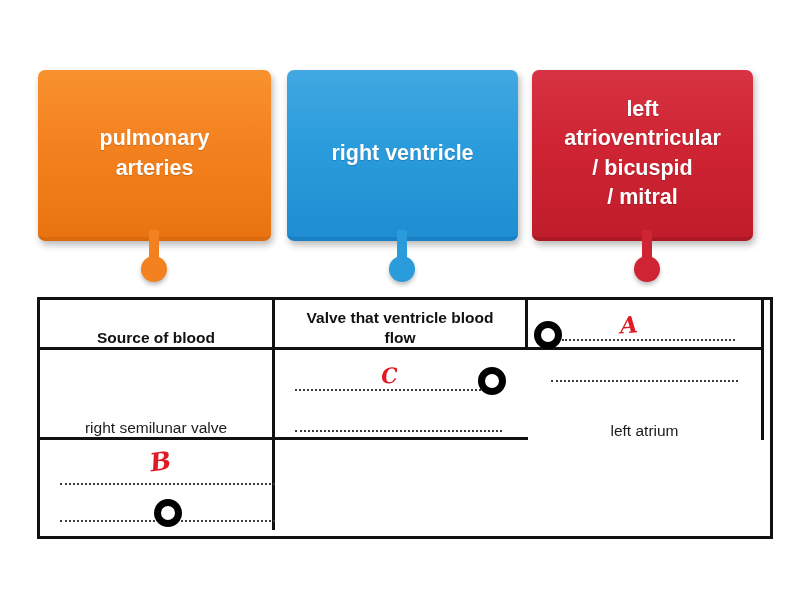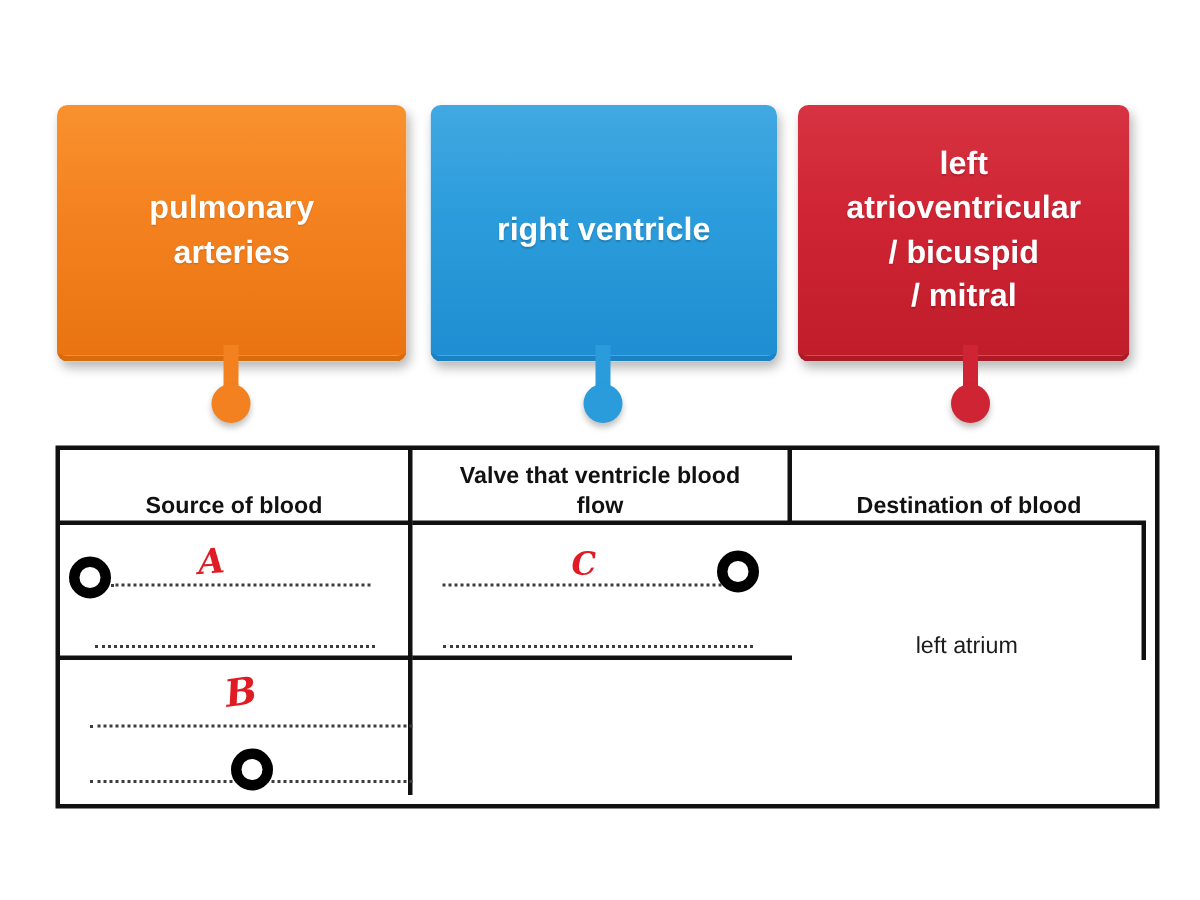--- a/index.html
+++ b/index.html
@@ -156,31 +156,31 @@
   <div class="dot  red-fill" style="left:634px;"></div>
 
   <div class="wtable">
 
     <div class="cell hcell">
       <span>Source of blood</span>
     </div>
     <div class="cell hcell">
       <span>Valve that ventricle blood flow</span>
     </div>
-    <div class="cell hcell last-col">
-      <span>Destination of blood</span>
-    </div>
 
     <div class="cell blank-cell">
       <div class="ring" style="left:6px; top:21px;"></div>
       <span class="answer-letter" style="left:92px; top:13px; font-size:23px; transform:rotate(-4deg);">A</span>
       <div class="dotline" style="left:34px; top:39px; width:173px;"></div>
       <div class="dotline" style="left:23px; top:80px; width:187px;"></div>
     </div>
 
+    <div class="cell tcell">
+      <span>right semilunar valve</span>
+    </div>
 
     <div class="cell blank-cell last-col">
       <span class="answer-letter" style="left:106px; top:15px; font-size:21px; transform:rotate(-3deg);">C</span>
       <div class="dotline" style="left:20px; top:39px; width:186px;"></div>
       <div class="ring" style="left:203px; top:17px;"></div>
       <div class="dotline" style="left:20px; top:80px; width:207px;"></div>
     </div>
 
     <div class="cell tcell last-row">
       <span>left atrium</span>

